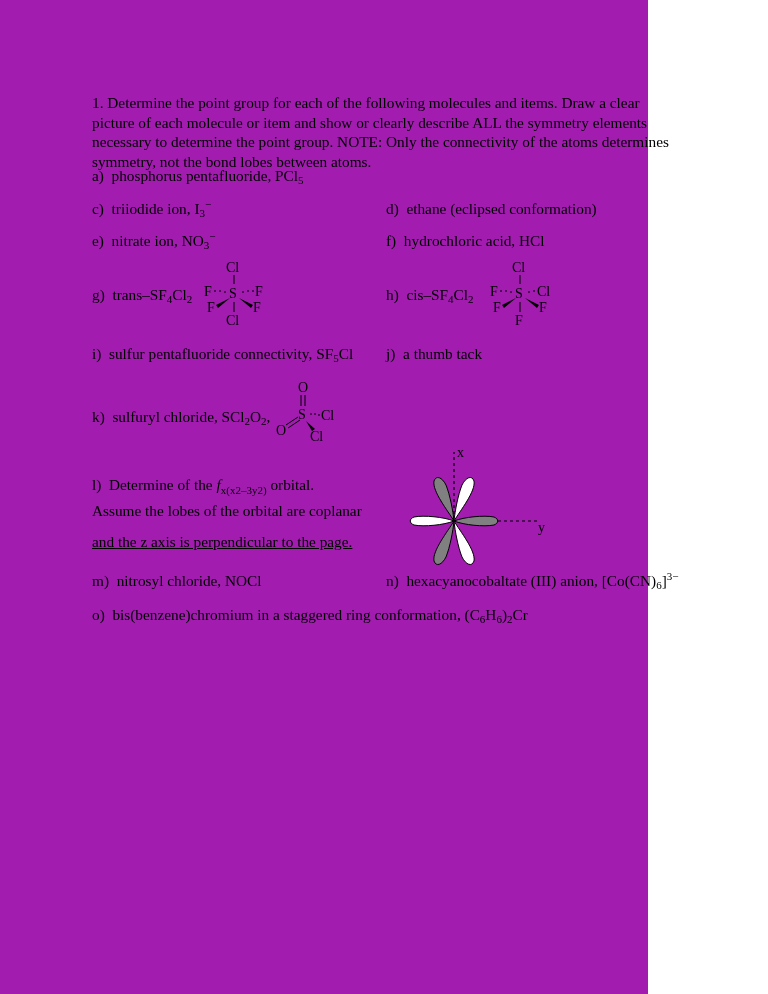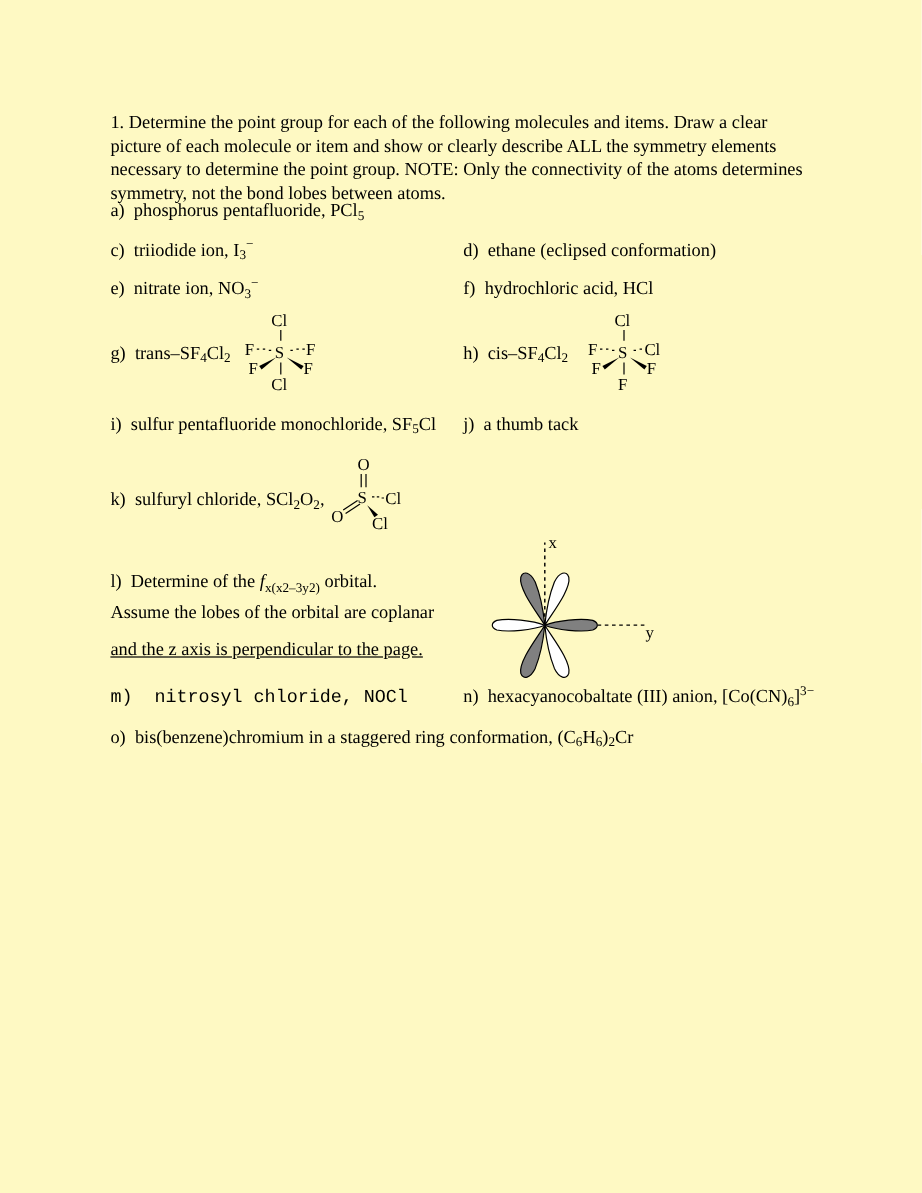--- a/index.html
+++ b/index.html
@@ -1,18 +1,18 @@
 <!DOCTYPE html>
 <html><head>
 <meta charset="utf-8">
 <style>
   html, body { margin:0; padding:0; background:#ffffff; }
   body { width:768px; height:994px; position:relative; overflow:hidden;
          font-family:"Liberation Serif", "DejaVu Serif", serif; color:#000; }
-  .page { position:absolute; left:0; top:0; width:768px; height:994px; background:#fef9c3; }
+  .page { position:absolute; left:0; top:0; width:648px; height:994px; background:#a21caf; }
   .t { position:absolute; font-size:15.3px; line-height:18px; white-space:nowrap; }
   .intro { position:absolute; left:92px; top:93px; width:600px; font-size:15.3px; line-height:19.5px; }
   .intro p { margin:0; }
   sub { font-size:11px; vertical-align:-3px; line-height:0; }
   sup { font-size:11px; vertical-align:6px; line-height:0; }
   .struct { position:absolute; }
   .struct svg text { font-family:"Liberation Serif", "DejaVu Serif", serif; font-size:14px; }
   .ax text { font-family:"Liberation Serif", "DejaVu Serif", serif; font-size:11px; }
   i.fn { font-style:italic; }
   .fsub { font-size:11px; vertical-align:-4px; }
@@ -101,21 +101,21 @@
       <text x="9" y="54">F</text>
       <polygon points="41,40 55,47 53,50" fill="#000"></polygon>
       <text x="55" y="54">F</text>
       <line x1="36" y1="44" x2="36" y2="54" stroke="#000" stroke-width="1"></line>
       <text x="31" y="67">F</text>
     </svg>
   </div>
 
   <div class="t" style="left:92px;top:345px;">
     <span>i)</span>&nbsp;
-    <span>sulfur pentafluoride monochloride, SF</span><sub>5</sub><span>Cl</span>
+    <span>sulfur pentafluoride connectivity, SF</span><sub>5</sub><span>Cl</span>
   </div>
 
   <div class="t" style="left:386px;top:345px;">
     <span>j)</span>&nbsp;
     <span>a thumb tack</span>
   </div>
 
   <div class="t" style="left:92px;top:408px;">
     <span>k)</span>&nbsp;
     <span>sulfuryl chloride, SCl</span><sub>2</sub><span>O</span><sub>2</sub><span>,</span>
@@ -163,21 +163,21 @@
 
         <g>
           <path d="M0,0 C1,-10 4,-26 8,-36 C12,-44 18,-46 20,-40 C22,-30 6,-10 0,0 Z" fill="#fff" stroke="#000" stroke-width="1"></path>
           <path d="M0,0 C-10,4 -30,6 -40,4 C-45,2 -45,-2 -40,-4 C-30,-6 -10,-4 0,0 Z" fill="#fff" stroke="#000" stroke-width="1"></path>
           <path d="M0,0 C6,10 22,30 20,40 C18,46 12,44 8,36 C4,26 1,10 0,0 Z" fill="#fff" stroke="#000" stroke-width="1"></path>
         </g>
       </g>
     </svg>
   </div>
 
-  <div class="t" style="left:92px;top:572px;font-family:Liberation Mono, monospace;">
+  <div class="t" style="left:92px;top:572px;">
     <span>m)</span>&nbsp;
     <span>nitrosyl chloride, NOCl</span>
   </div>
 
   <div class="t" style="left:386px;top:572px;">
     <span>n)</span>&nbsp;
     <span>hexacyanocobaltate (III) anion, [Co(CN)</span><sub>6</sub><span>]</span><sup>3−</sup>
   </div>
 
   <div class="t" style="left:92px;top:606px;">

